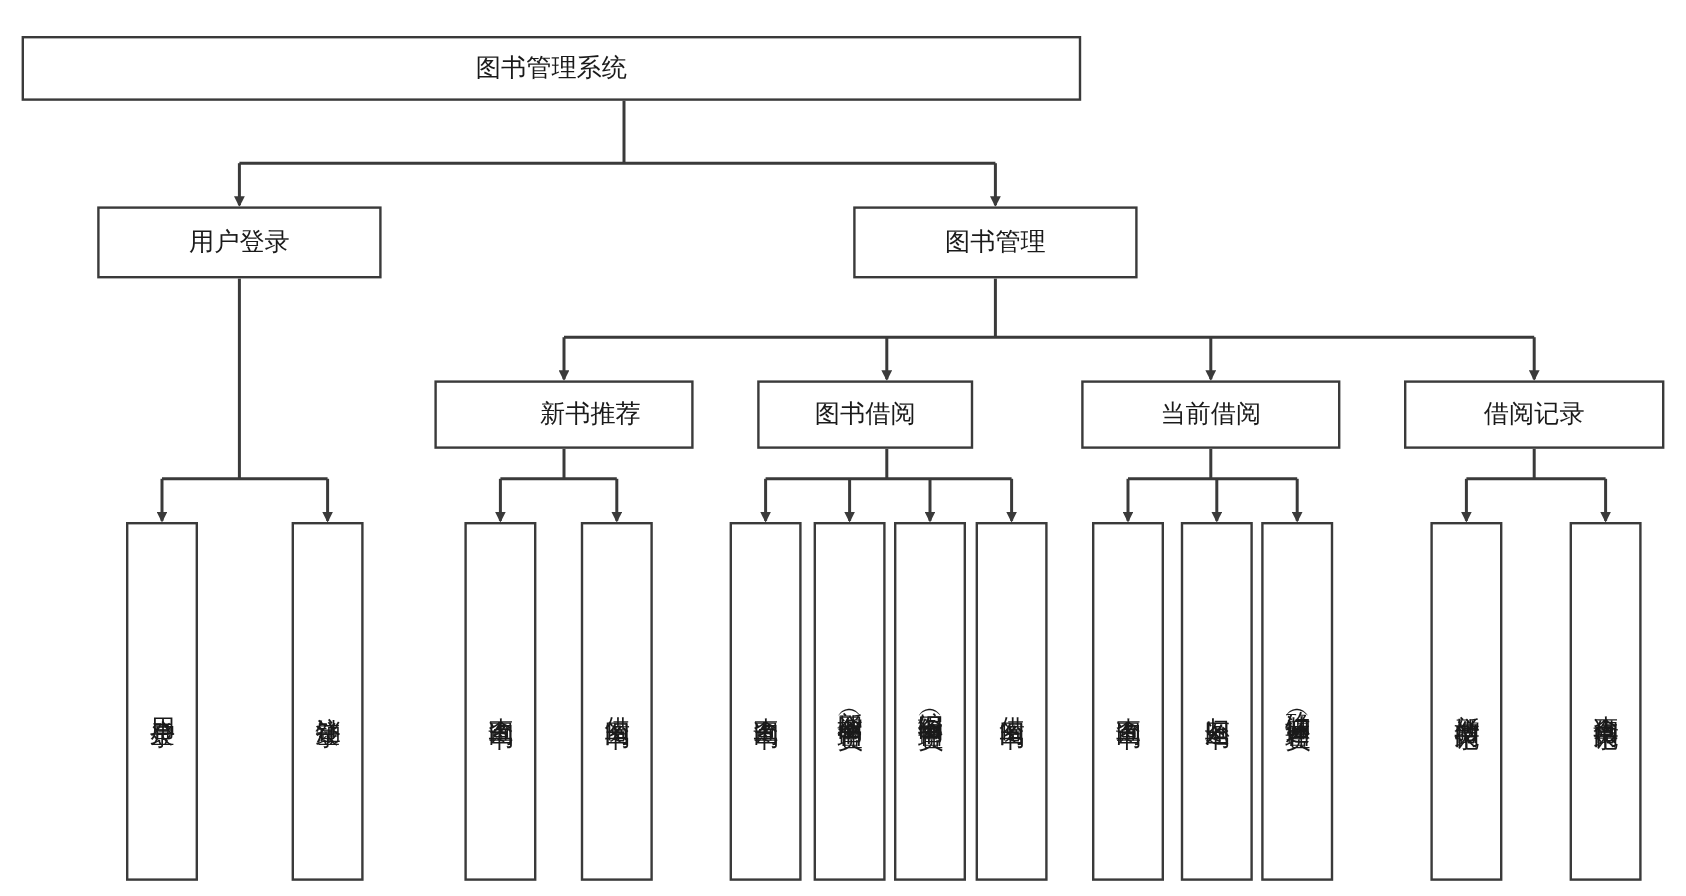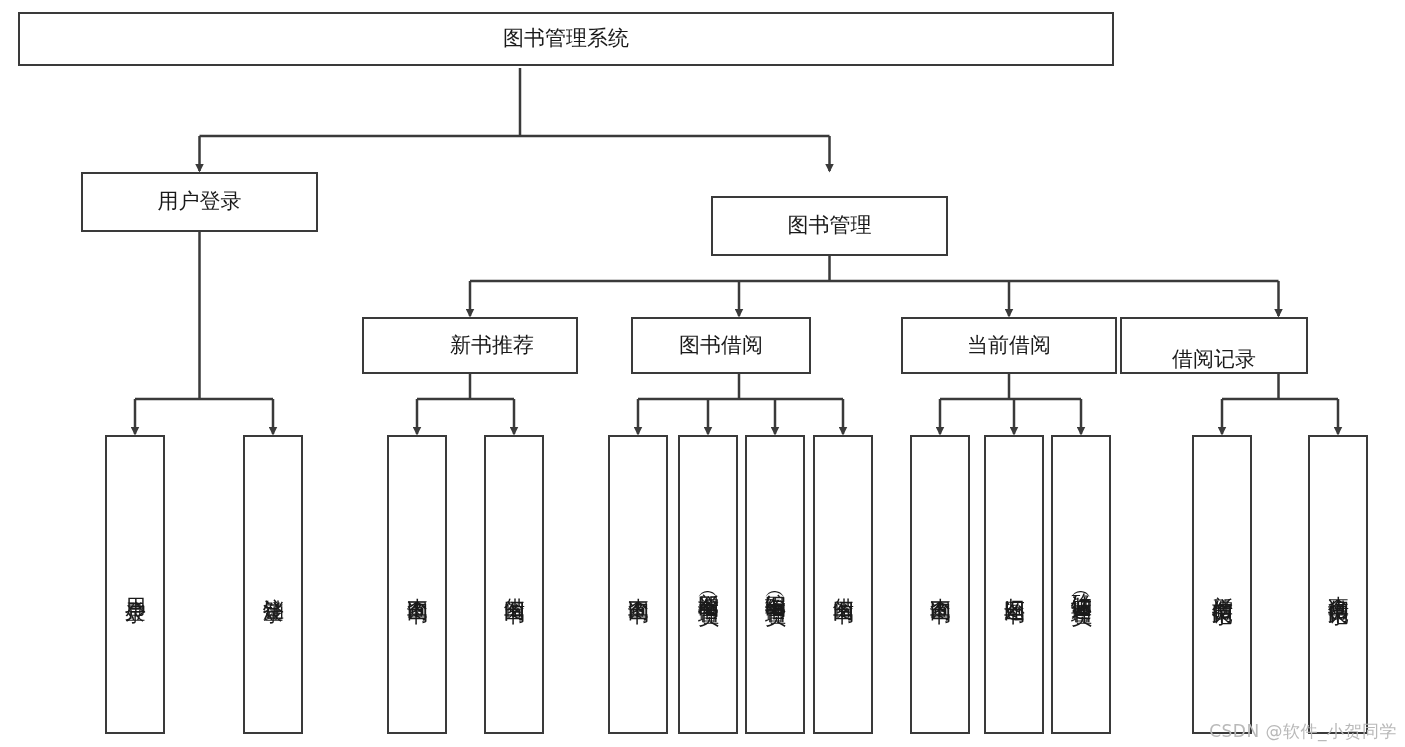--- a/index.html
+++ b/index.html
@@ -108,39 +108,39 @@
         <line x1="1014" y1="399" x2="1014" y2="434" stroke="#3a3a3a" stroke-width="2.5" marker-end="url(#arrowhead)"></line>
         <line x1="1081" y1="399" x2="1081" y2="434" stroke="#3a3a3a" stroke-width="2.5" marker-end="url(#arrowhead)"></line>
         <line x1="1278.5" y1="374" x2="1278.5" y2="399" stroke="#3a3a3a" stroke-width="2.5"></line>
         <line x1="1222" y1="399" x2="1338" y2="399" stroke="#3a3a3a" stroke-width="2.5"></line>
         <line x1="1222" y1="399" x2="1222" y2="434" stroke="#3a3a3a" stroke-width="2.5" marker-end="url(#arrowhead)"></line>
         <line x1="1338" y1="399" x2="1338" y2="434" stroke="#3a3a3a" stroke-width="2.5" marker-end="url(#arrowhead)"></line>
       </g>
   </svg>
 
   <div id="node-layer">
-      <div class="node horizontal" style="left: 18px; top: 12px; width: 1096px; height: 54px; justify-content: center;">
+      <div class="node horizontal" style="left: 18px; top: 30px; width: 883px; height: 54px; justify-content: center;">
         <div class="node-label">图书管理系统</div>
       </div>
       <div class="node horizontal" style="left: 81px; top: 172px; width: 237px; height: 60px;">
         <div class="node-label">用户登录</div>
       </div>
-      <div class="node horizontal" style="left: 711px; top: 172px; width: 237px; height: 60px; margin-top: 24px;">
+      <div class="node horizontal" style="left: 711px; top: 172px; width: 237px; height: 60px;">
         <div class="node-label">图书管理</div>
       </div>
       <div class="node horizontal" style="left: 362px; top: 317px; width: 216px; height: 57px; padding-left: 44px;">
         <div class="node-label">新书推荐</div>
       </div>
       <div class="node horizontal" style="left: 631px; top: 317px; width: 180px; height: 57px;">
         <div class="node-label">图书借阅</div>
       </div>
       <div class="node horizontal" style="left: 901px; top: 317px; width: 216px; height: 57px; justify-content: center;">
         <div class="node-label">当前借阅</div>
       </div>
-      <div class="node horizontal" style="left: 1120px; top: 317px; width: 188px; height: 57px; align-items: flex-end;">
+      <div class="node horizontal" style="left: 1170px; top: 317px; width: 217px; height: 57px;">
         <div class="node-label">借阅记录</div>
       </div>
       <div class="node vertical" style="left: 105px; top: 435px; width: 60px; height: 299px;">
         <div class="node-label">用户登录</div>
       </div>
       <div class="node vertical" style="left: 243px; top: 435px; width: 60px; height: 299px;">
         <div class="node-label">注销登录</div>
       </div>
       <div class="node vertical" style="left: 387px; top: 435px; width: 60px; height: 299px;">
         <div class="node-label">查询图书</div>
@@ -170,14 +170,13 @@
         <div class="node-label">确认归还（管理员）</div>
       </div>
       <div class="node vertical" style="left: 1192px; top: 435px; width: 60px; height: 299px;">
         <div class="node-label">新增借阅记录</div>
       </div>
       <div class="node vertical" style="left: 1308px; top: 435px; width: 60px; height: 299px;">
         <div class="node-label">查询借阅记录</div>
       </div>
     </div>
 
-  <div class="watermark">CSDN @软件_小贺同学</div>
 </div>
 
 </body></html>

